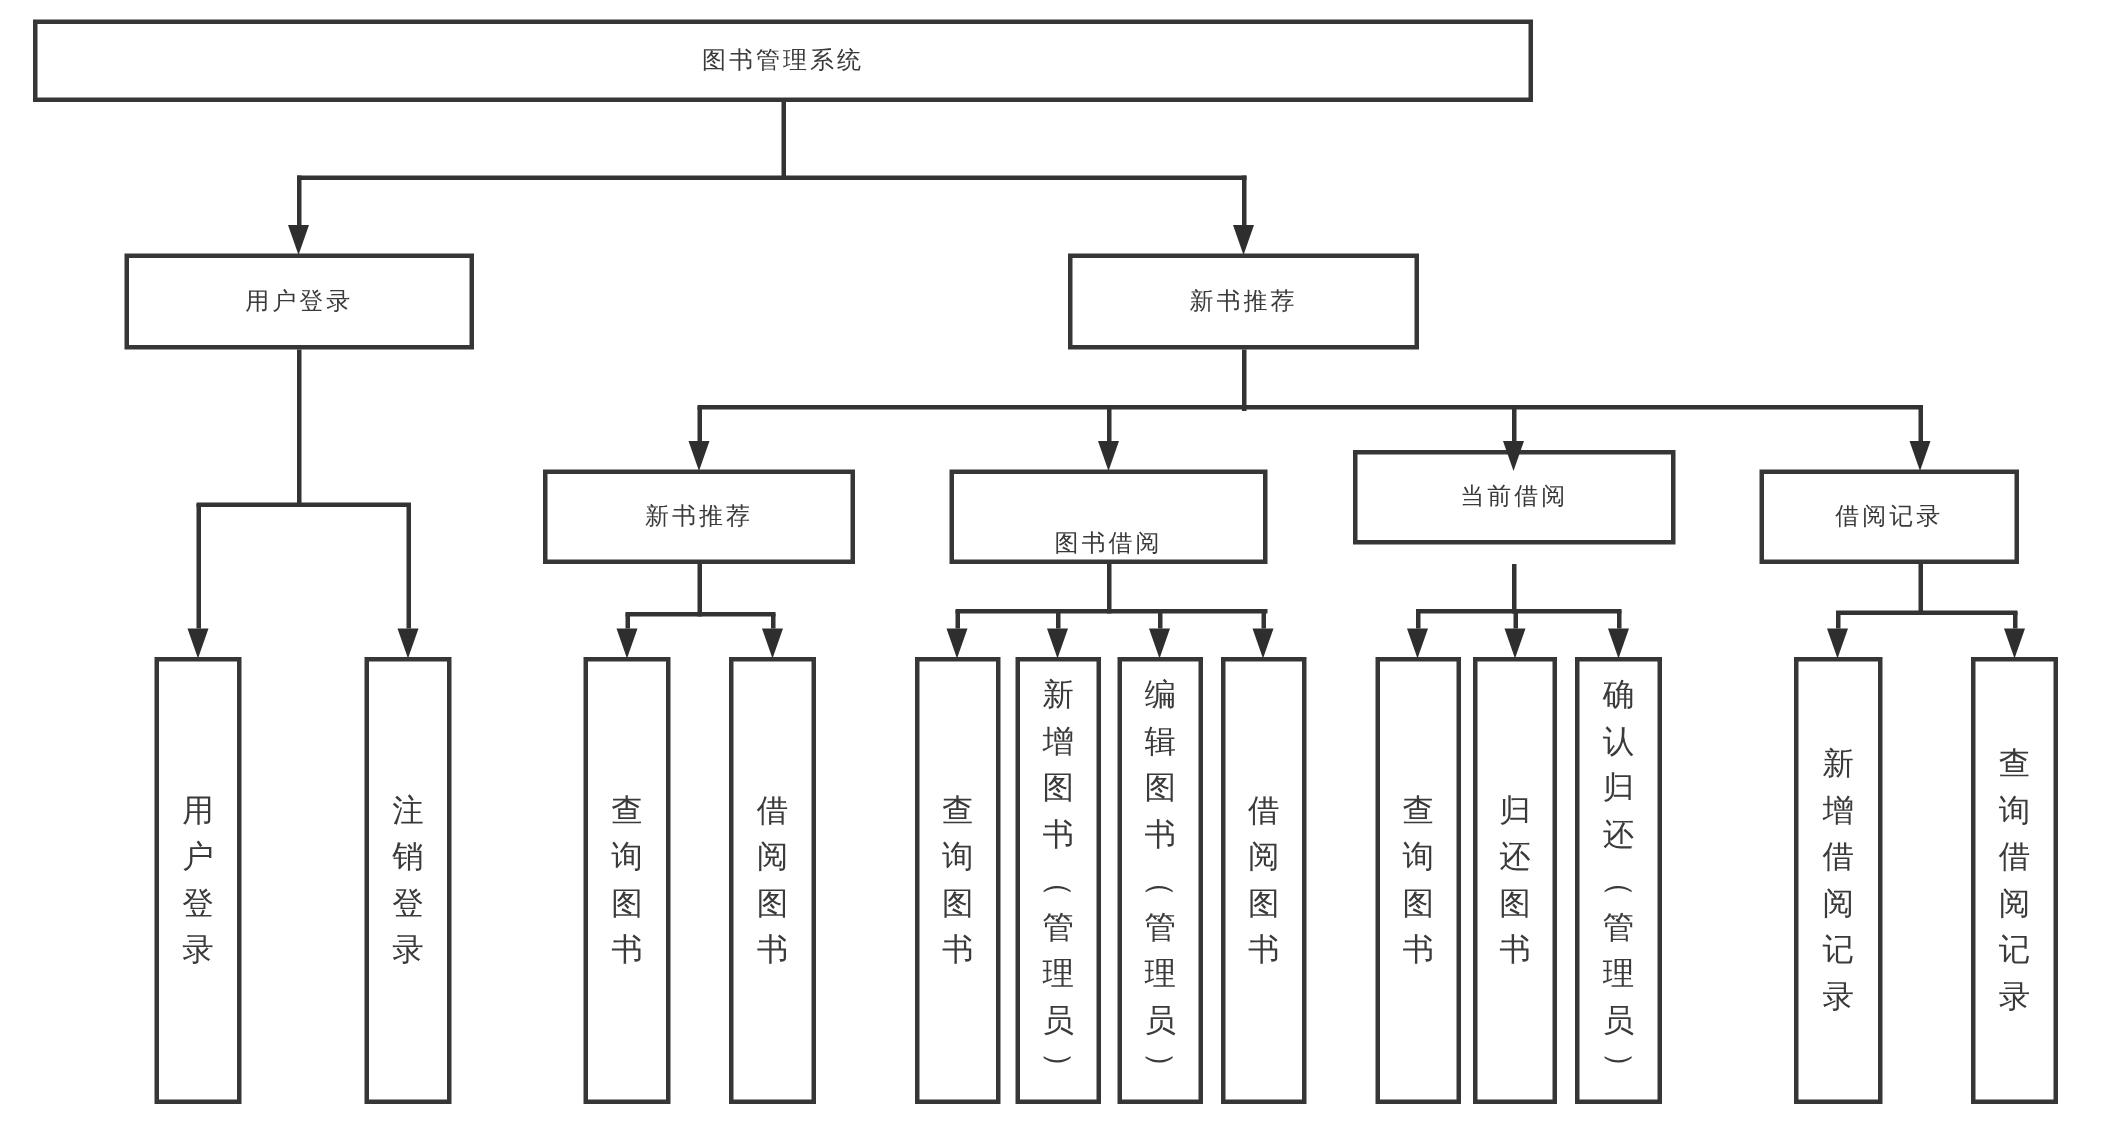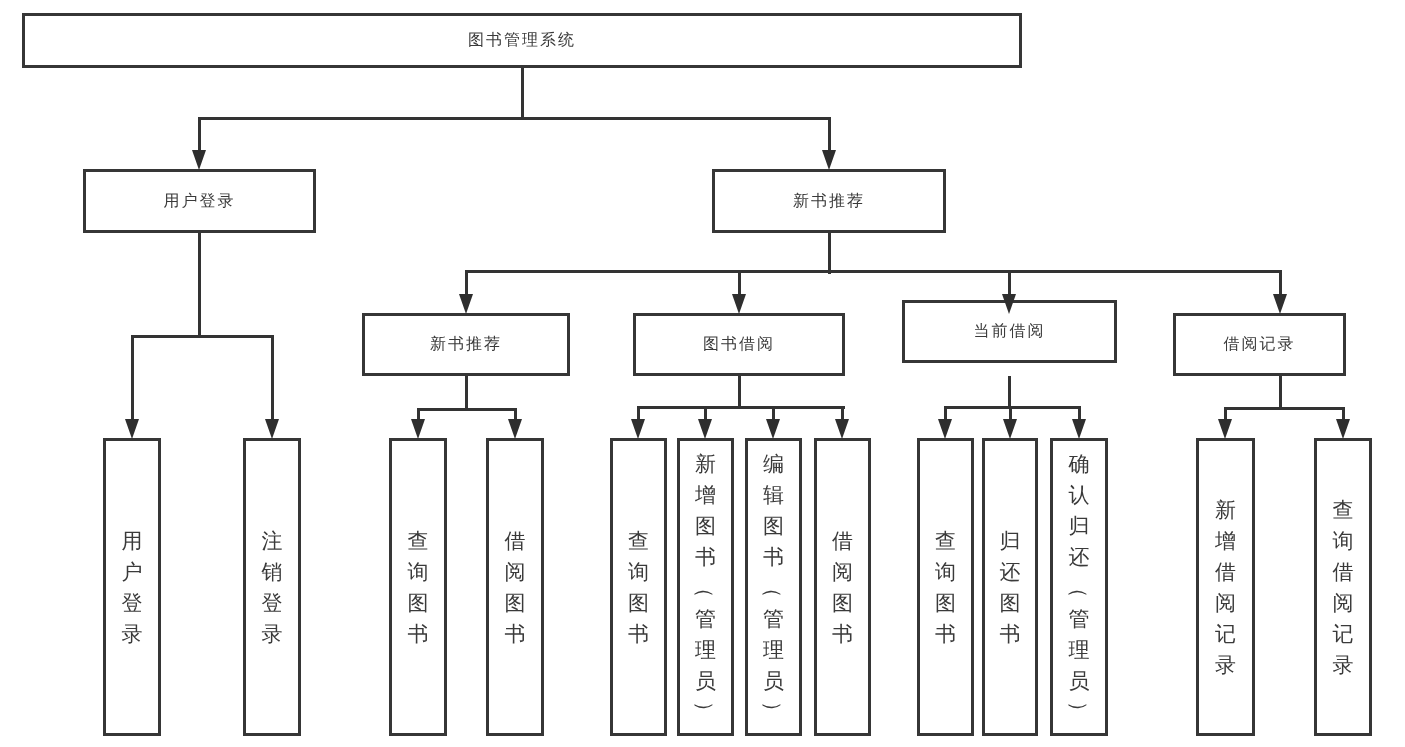--- a/index.html
+++ b/index.html
@@ -49,21 +49,21 @@
   <div class="box" style="left:83px;top:169px;width:233px;height:64px;">
     <span class="hlabel">用户登录</span>
   </div>
   <div class="box" style="left:712px;top:169px;width:234px;height:64px;">
     <span class="hlabel">新书推荐</span>
   </div>
 
   <div class="box" style="left:362px;top:313px;width:208px;height:63px;">
     <span class="hlabel">新书推荐</span>
   </div>
-  <div class="box" style="left:633px;top:313px;width:212px;height:63px;">
+  <div class="box" style="left:633px;top:313px;width:212px;height:63px;align-items:flex-end;">
     <span class="hlabel">图书借阅</span>
   </div>
   <div class="box" style="left:902px;top:300px;width:215px;height:63px;">
     <span class="hlabel">当前借阅</span>
   </div>
   <div class="box" style="left:1173px;top:313px;width:173px;height:63px;">
     <span class="hlabel">借阅记录</span>
   </div>
 
   <div class="box" style="left:103px;top:438px;width:58px;height:298px;">

